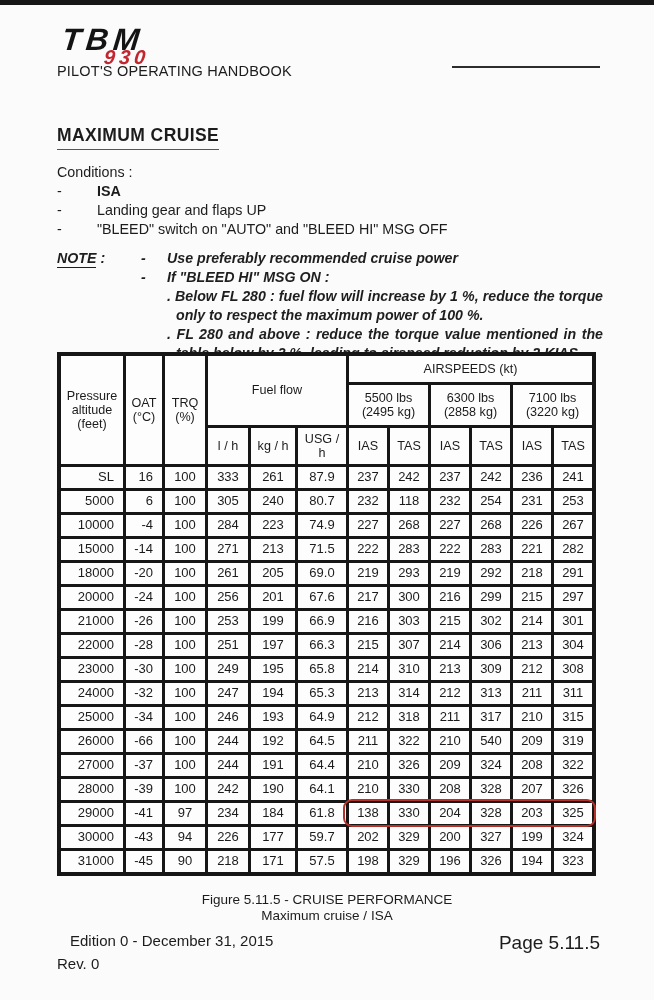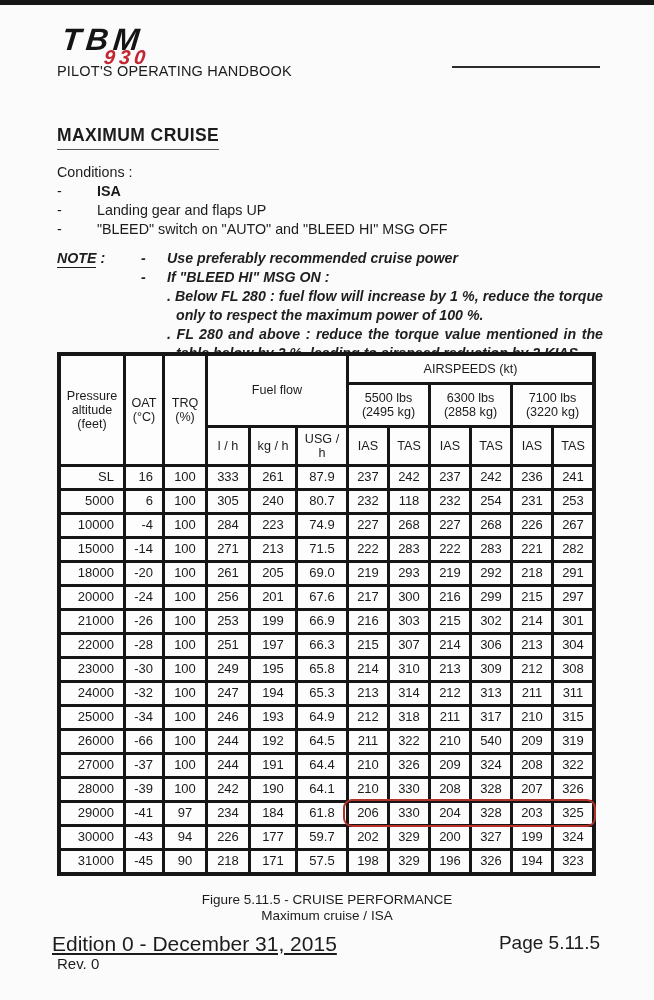--- a/index.html
+++ b/index.html
@@ -79,21 +79,21 @@
   .cell.right { justify-content:flex-end; padding-right:9px; }
   .hl-box {
     position:absolute; left:282px; top:443px; width:253px; height:28px;
     border:2.5px solid #b5312a; border-radius:9px; z-index:5; pointer-events:none;
     background:transparent;
   }
 
   
   .caption { position:absolute; left:0; top:892px; width:654px; text-align:center;
              font-size:13.5px; line-height:16px; }
-  .f-edition { position:absolute; left:52px; top:932px; font-size:21px;text-decoration:underline; }
+  .f-edition { position:absolute; left:70px; top:932px; font-size:15px; }
   .f-page { position:absolute; right:54px; top:932px; font-size:19px; }
   .f-rev { position:absolute; left:57px; top:955px; font-size:15px; }
 </style>
 </head>
 <body>
 
 <div class="page">
   <div class="topbar"></div>
 
   <div class="logo-tbm">TBM</div>
@@ -328,21 +328,21 @@
         <div class="cell">208</div>
         <div class="cell">328</div>
         <div class="cell">207</div>
         <div class="cell">326</div>
         <div class="cell right">29000</div>
         <div class="cell right">-41</div>
         <div class="cell">97</div>
         <div class="cell">234</div>
         <div class="cell">184</div>
         <div class="cell">61.8</div>
-        <div class="cell">206</div>
+        <div class="cell">138</div>
         <div class="cell">330</div>
         <div class="cell">204</div>
         <div class="cell">328</div>
         <div class="cell">203</div>
         <div class="cell">325</div>
         <div class="cell right">30000</div>
         <div class="cell right">-43</div>
         <div class="cell">94</div>
         <div class="cell">226</div>
         <div class="cell">177</div>

